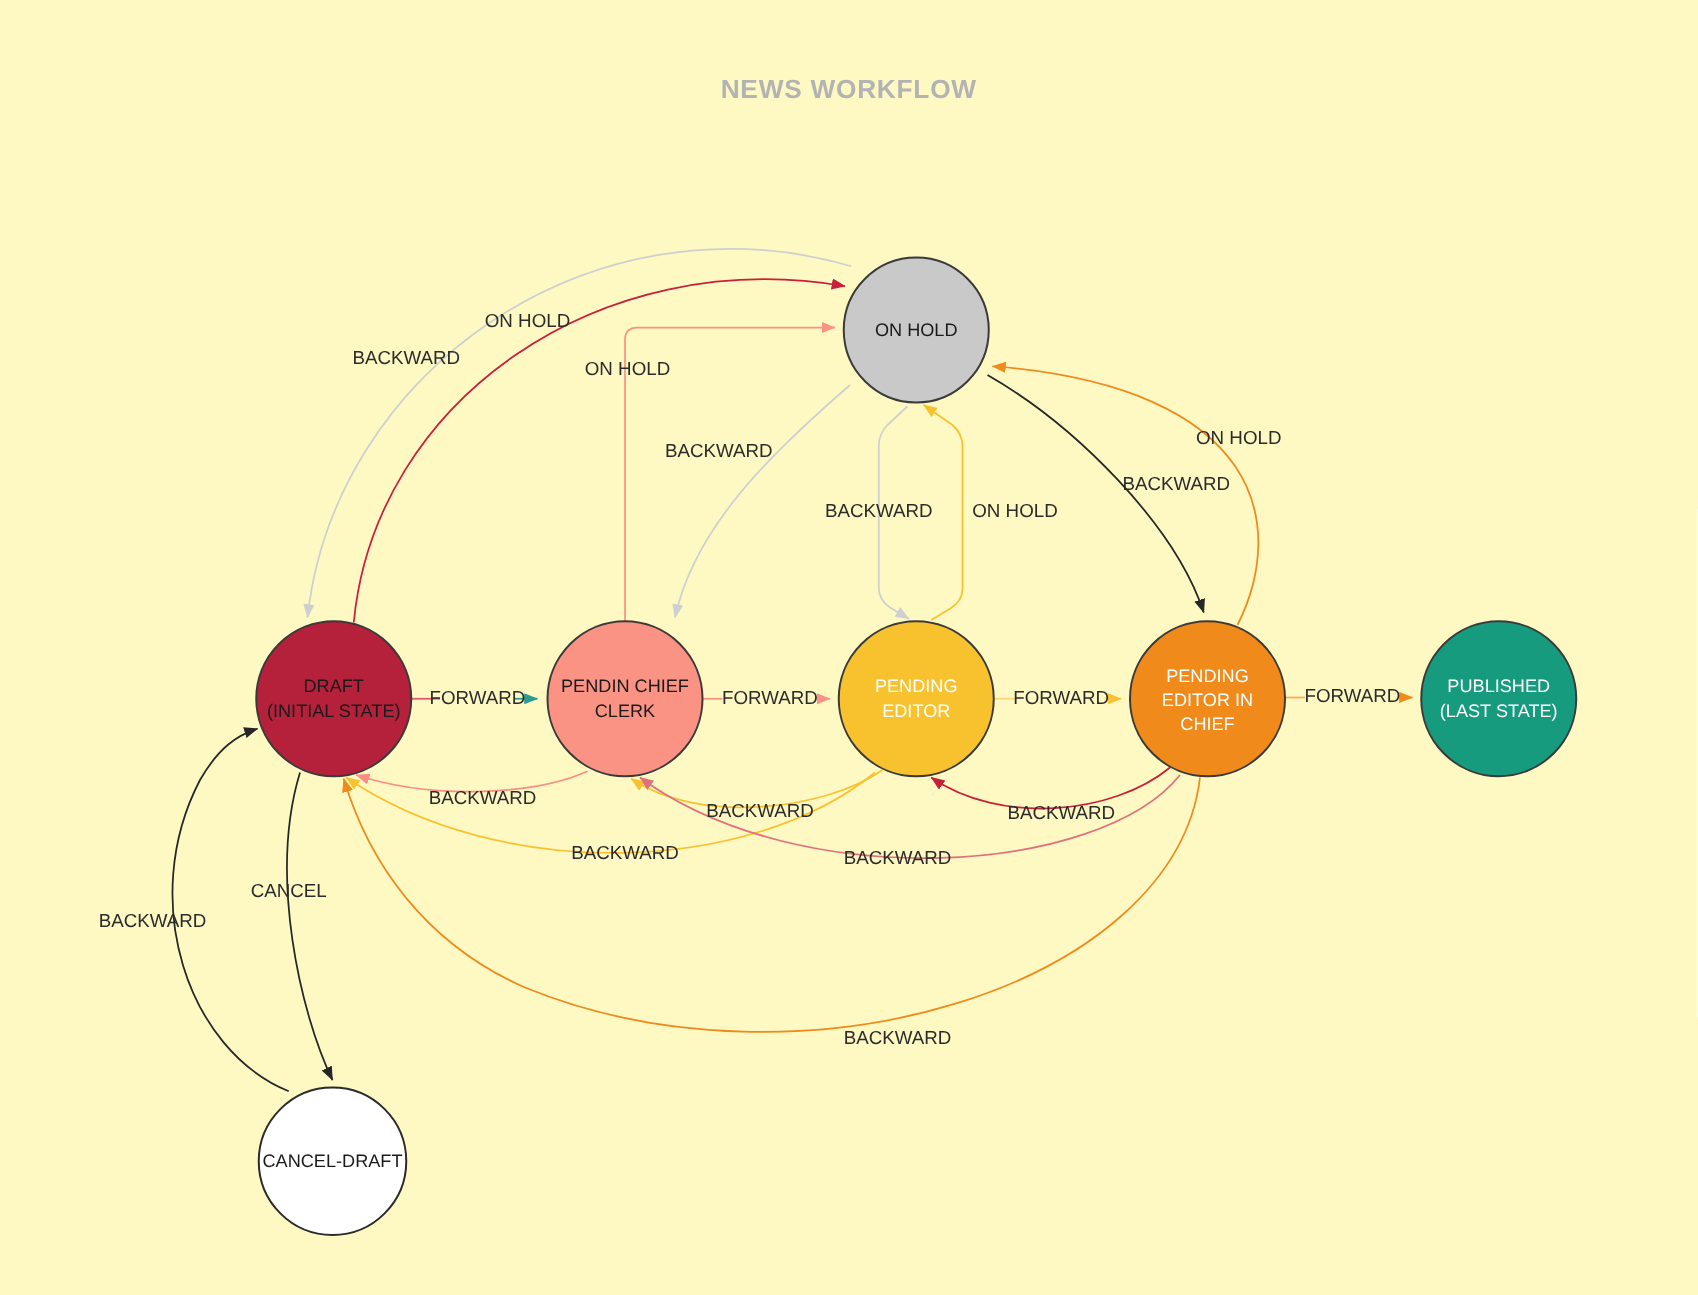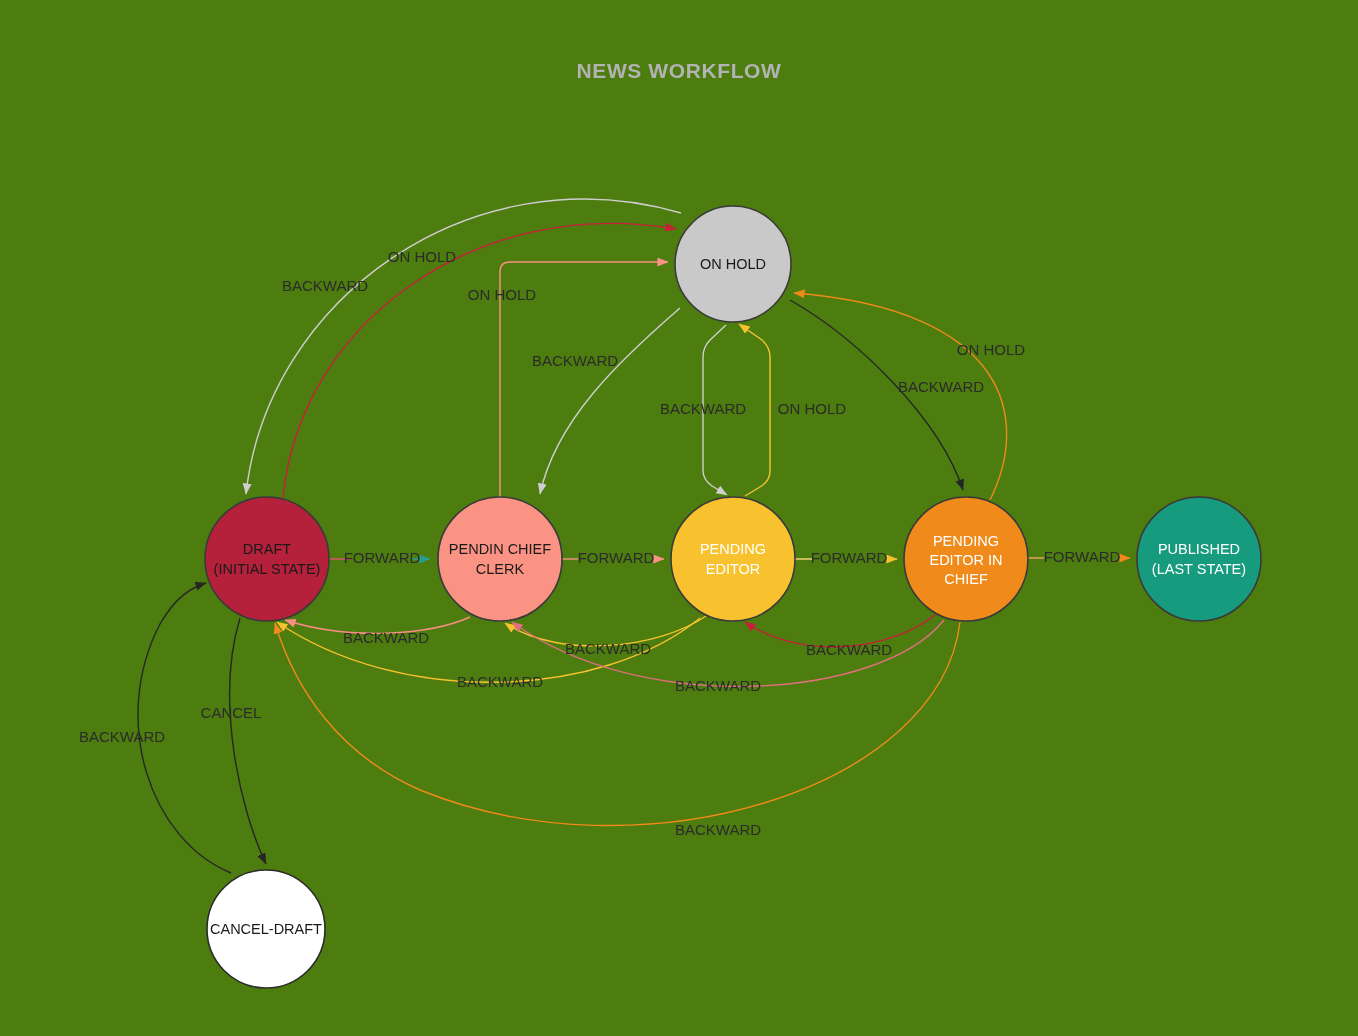--- a/index.html
+++ b/index.html
@@ -10,21 +10,21 @@
   body {
     width: 1358px;
     height: 1036px;
     font-family: "Liberation Sans", sans-serif;
     overflow: hidden;
   }
   #diagram-root {
     position: relative;
     width: 1358px;
     height: 1036px;
-    background: #4d7c0f;
+    background: #fef9c3;
   }
   svg.canvas {
     position: absolute;
     left: 0;
     top: 0;
     width: 1358px;
     height: 1036px;
     display: block;
   }
   .title-text {

